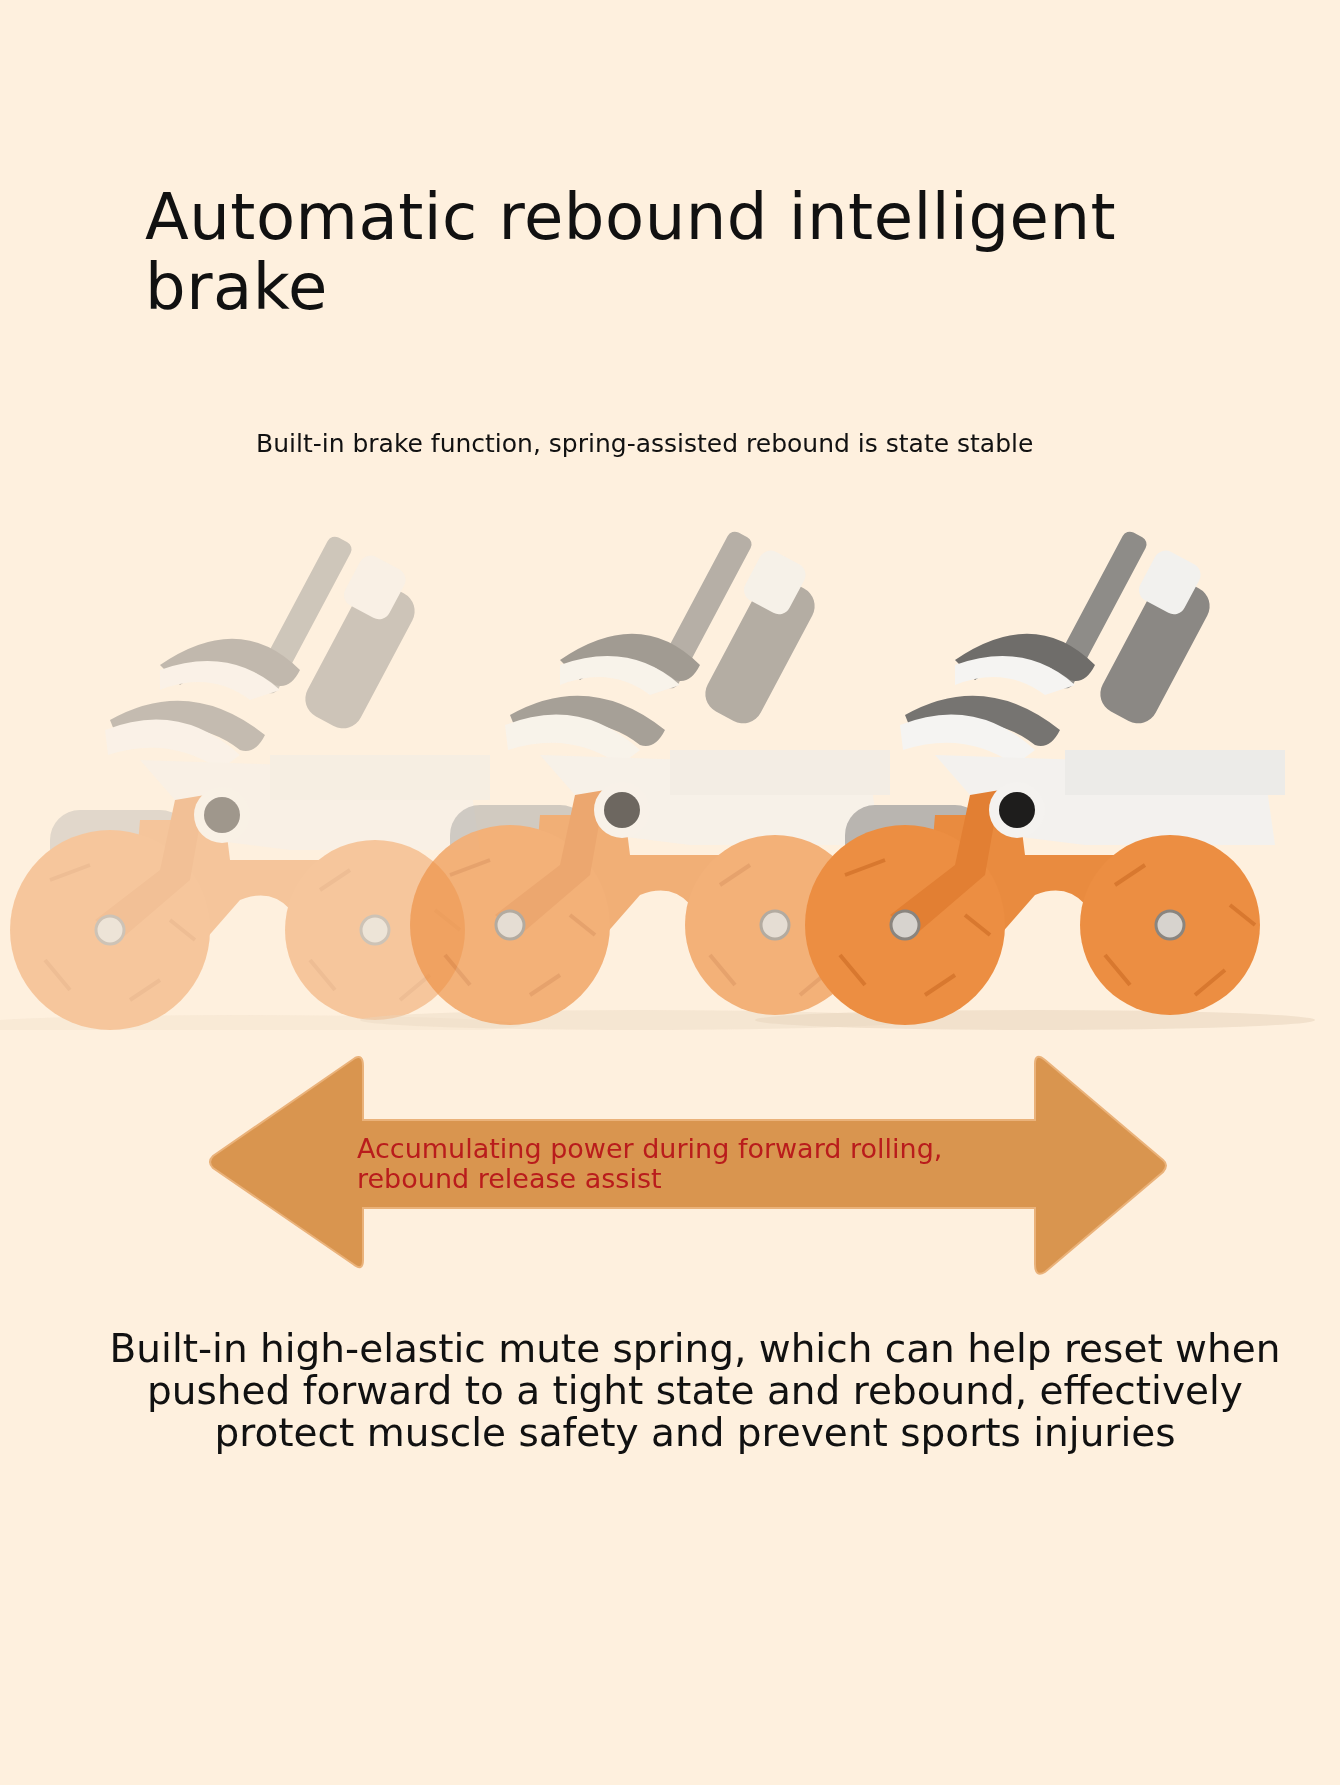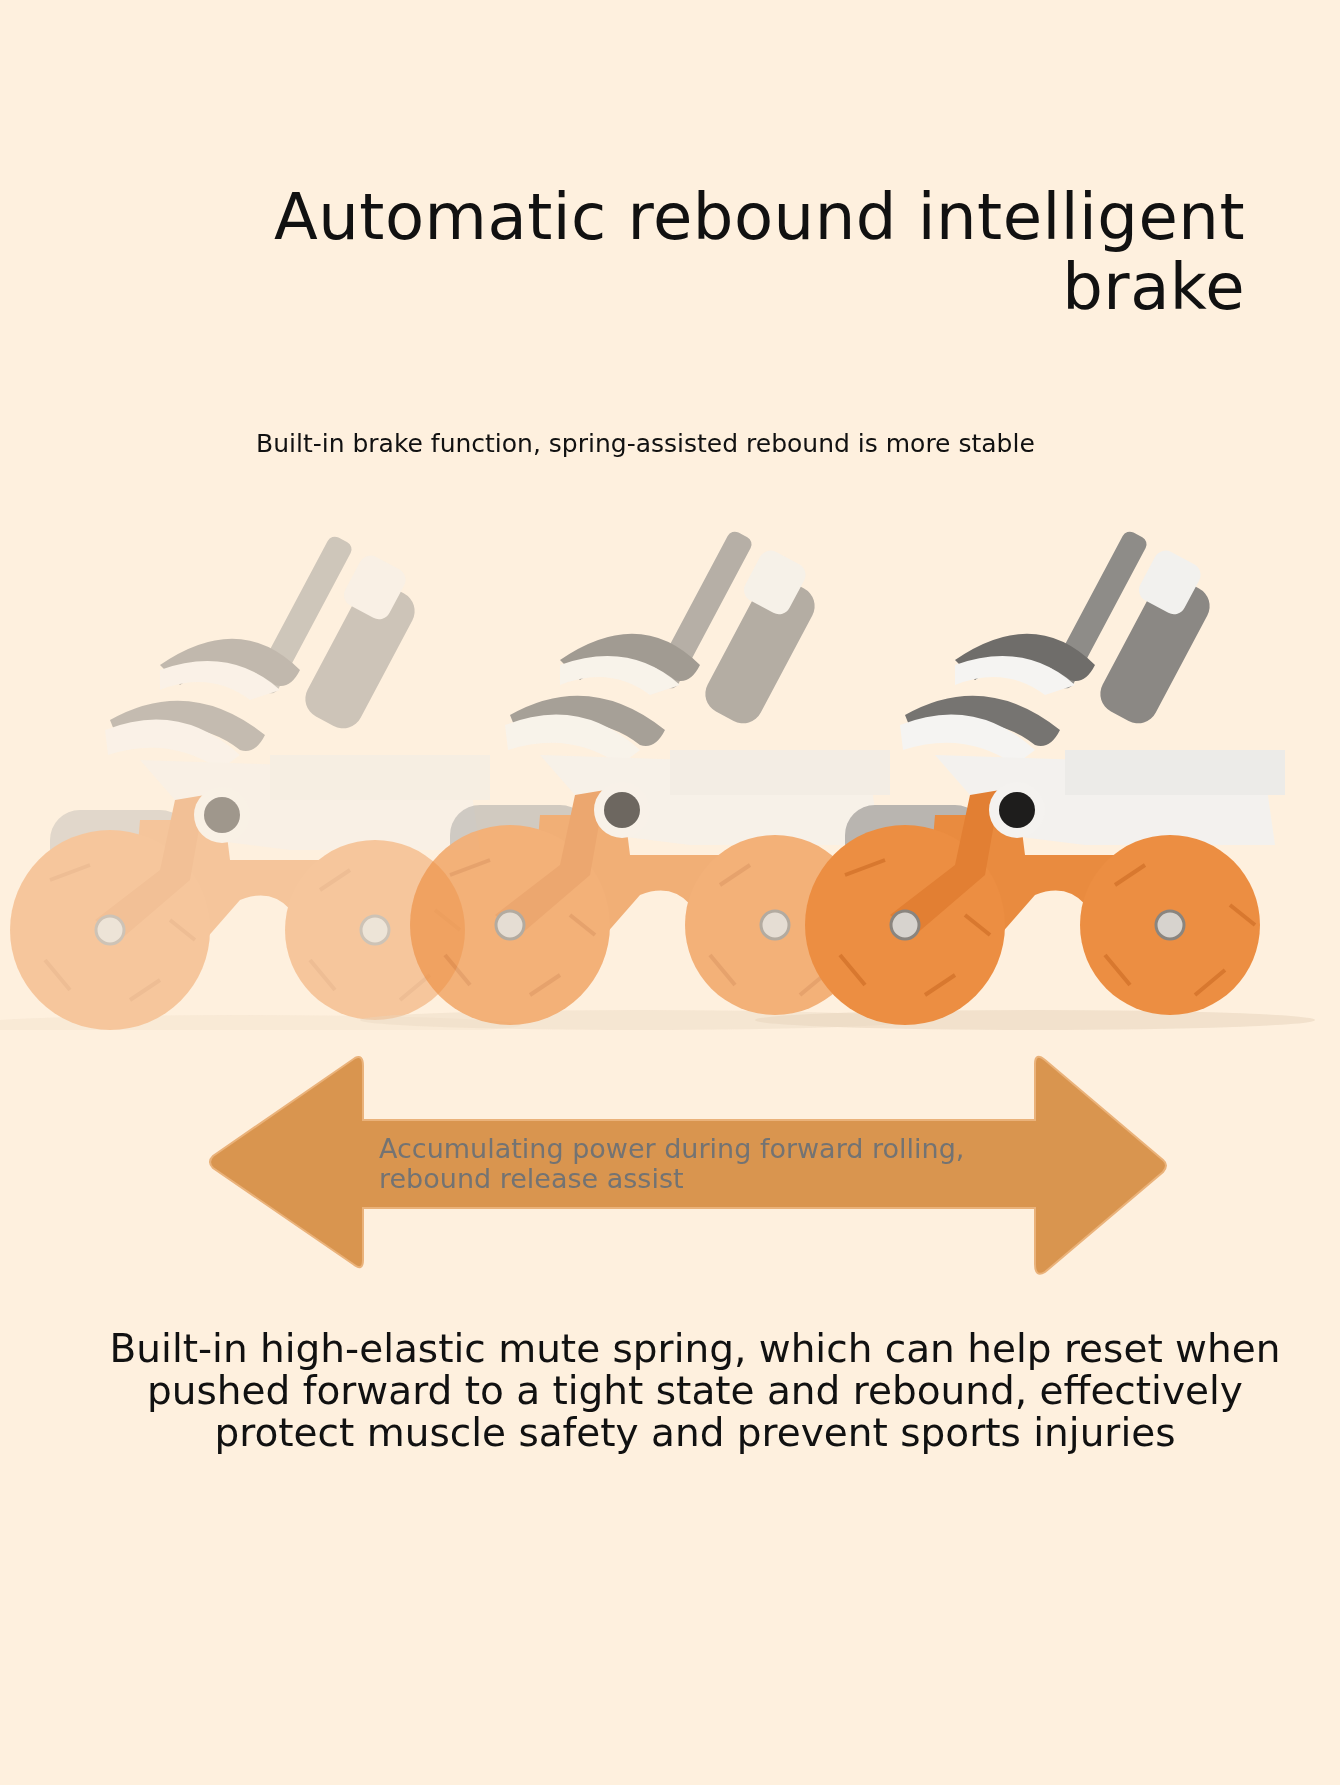--- a/index.html
+++ b/index.html
@@ -6,48 +6,48 @@
   body {
     width: 1340px; height: 1785px; overflow: hidden;
     background: #fef0de;
     position: relative;
     font-family: "DejaVu Sans", sans-serif;
     color: #111;
   }
   .title {
     position: absolute; left: 145px; top: 182px;
     font-size: 64px; line-height: 70px; letter-spacing: 0.5px;
-    margin: 0; font-weight: normal; width: 1100px; text-align: right;
+    margin: 0; font-weight: normal; width: 1100px;
   }
   .subtitle {
     position: absolute; left: 256px; top: 428px;
     font-size: 25px; line-height: 32px; margin: 0;
   }
   .products {
     position: absolute; left: 0; top: 510px; width: 1340px; height: 520px;
   }
   .arrow-wrap {
     position: absolute; left: 205px; top: 1050px; width: 965px; height: 225px;
   }
   .arrow-wrap svg { position: absolute; left: 0; top: 0; }
   .arrow-text {
-    position: absolute; left: 174px; top: 84px;
-    font-size: 27px; line-height: 30px; color: #737373;
+    position: absolute; left: 152px; top: 84px;
+    font-size: 27px; line-height: 30px; color: #b91c1c;
     margin: 0; width: 700px;
   }
   .body-text {
     position: absolute; left: 95px; top: 1328px;
     font-size: 39px; line-height: 42px; margin: 0; width: 1200px; text-align: center;
   }
 </style>
 </head>
 <body>
 
 <h1 class="title">Automatic rebound intelligent brake</h1>
-<p class="subtitle">Built-in brake function, spring-assisted rebound is more stable</p>
+<p class="subtitle">Built-in brake function, spring-assisted rebound is state stable</p>
 
 <div class="products">
   <svg width="1340" height="520" viewBox="0 0 1340 520">
     <defs>
       <g id="roller">
 
         <ellipse cx="250" cy="505" rx="280" ry="10" fill="#e9d7c0" opacity="0.6"></ellipse>
 
         <rect x="300" y="10" width="26" height="170" rx="8" fill="#8e8c88" transform="rotate(28 313 95)"></rect>
         <rect x="340" y="60" width="60" height="150" rx="20" fill="#8b8884" transform="rotate(28 370 135)"></rect>

